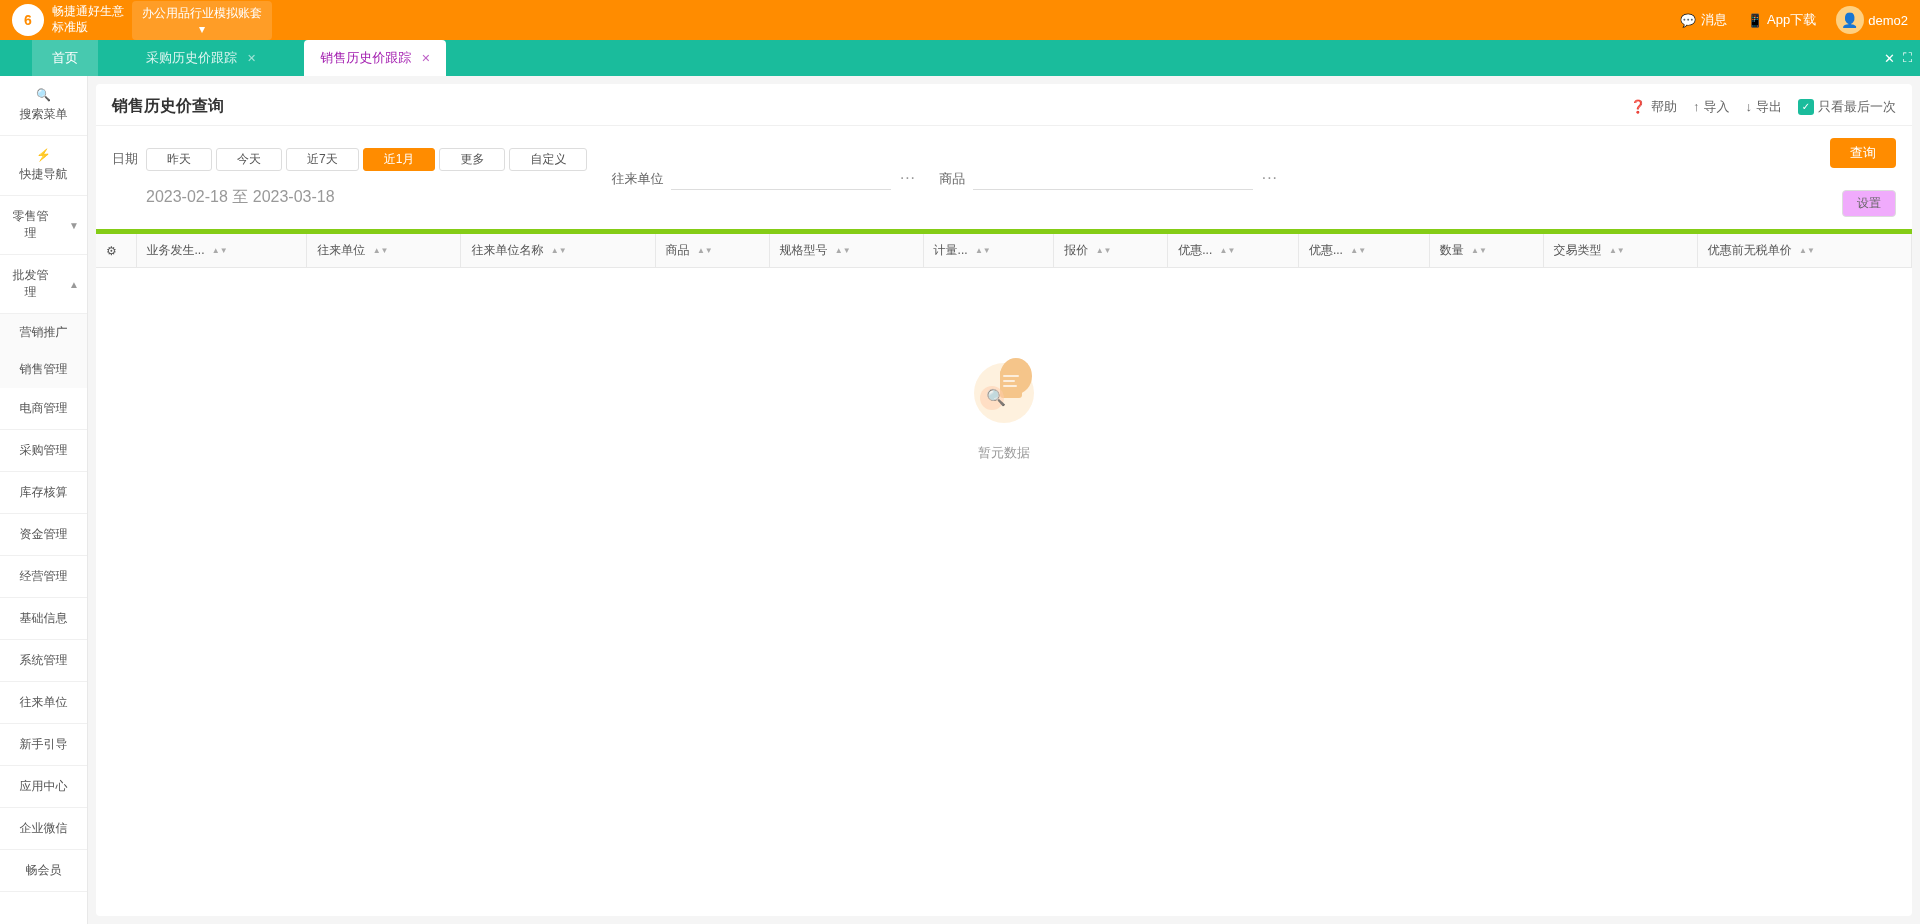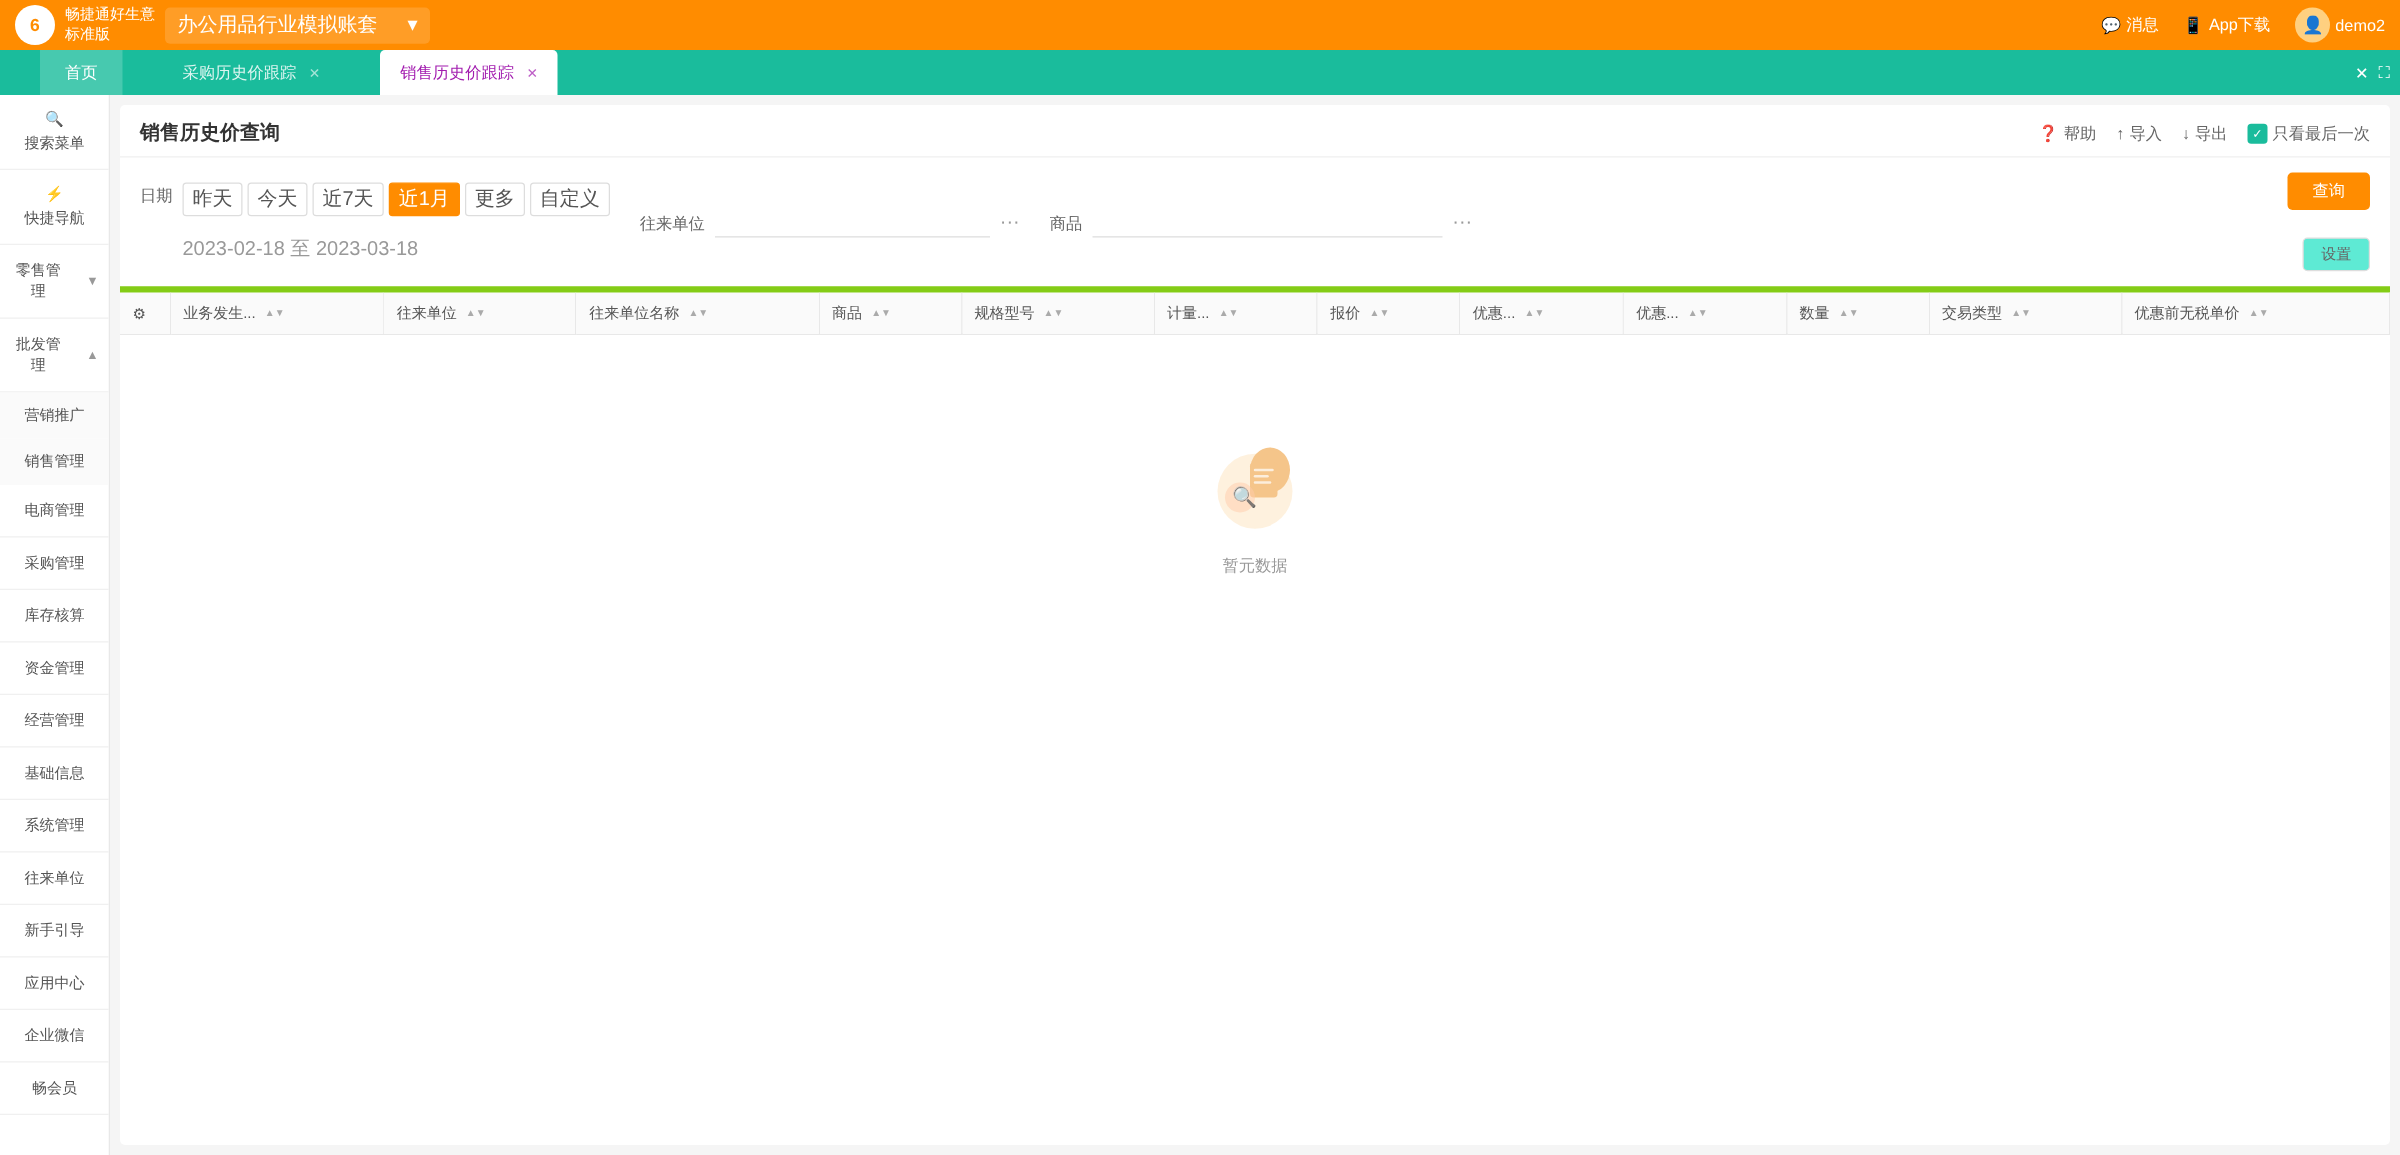--- a/index.html
+++ b/index.html
@@ -55,26 +55,27 @@
       border-radius: 50%;
       background: #ffd080;
       display: flex;
       align-items: center;
       justify-content: center;
       font-size: 14px;
     }
     .header-dropdown {
       display: flex;
       align-items: center;
-      gap: 24px;
+      gap: 0;
       background: rgba(255,255,255,0.15);
       padding: 4px 10px;
       border-radius: 4px;
       color: white;
-      font-size: 16px;
+      font-size: 12px;
+      flex-direction: column;
     }
 
     
     .tab-bar {
       height: 36px;
       background: #1abc9c;
       display: flex;
       align-items: stretch;
     }
     .tab-item {
@@ -240,22 +241,22 @@
       display: flex;
       flex-direction: column;
       gap: 4px;
     }
     .date-btns {
       display: flex;
       align-items: center;
       gap: 4px;
     }
     .date-btn {
-      padding: 2px 7px;
-      font-size: 16px;
+      padding: 2px 20px;
+      font-size: 12px;
       border: 1px solid #ddd;
       border-radius: 3px;
       background: white;
       cursor: pointer;
       color: #555;
     }
     .date-btn.active {
       background: #ff8c00;
       color: white;
       border-color: #ff8c00;
@@ -294,21 +295,21 @@
     .btn-query {
       background: #ff8c00;
       color: white;
       border: none;
       padding: 6px 20px;
       border-radius: 4px;
       cursor: pointer;
       font-size: 13px;
     }
     .btn-settings {
-      background: #5eead4;
+      background: #f0abfc;
       color: #666;
       border: 1px solid #ddd;
       padding: 4px 14px;
       border-radius: 4px;
       cursor: pointer;
       font-size: 12px;
     }
 
     
     .table-area {

